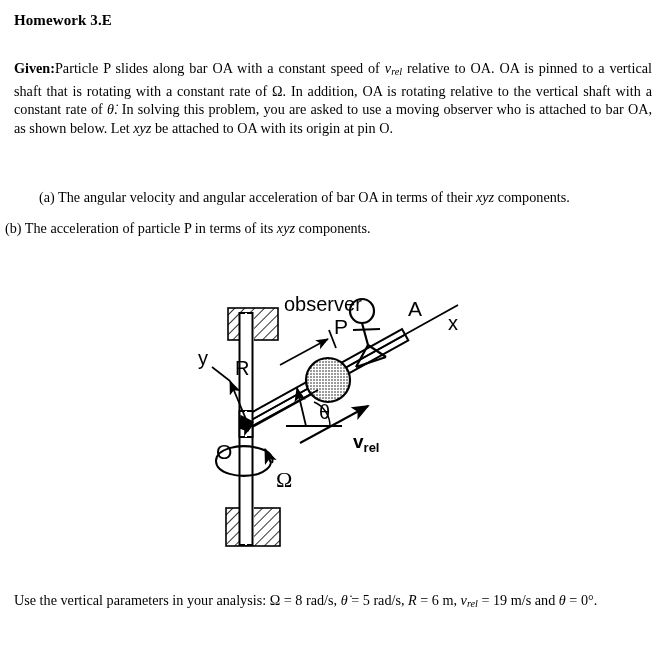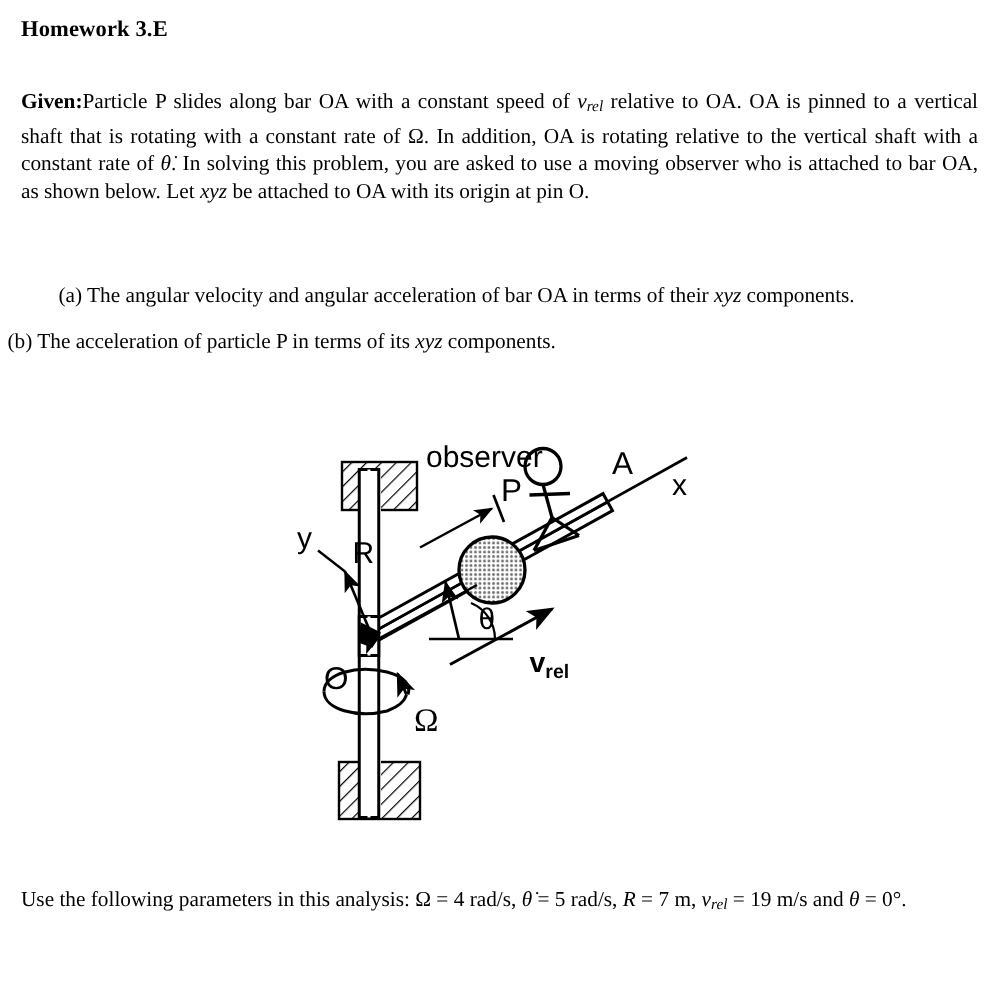--- a/index.html
+++ b/index.html
@@ -93,21 +93,21 @@
 
   <div class="para item-a">
     <span>(a)</span><span> The angular velocity and angular acceleration of bar OA in terms of their </span><i class="mi">xyz</i><span> components.</span>
   </div>
 
   <div class="para item-b">
     <span>(b)</span><span> The acceleration of particle P in terms of its </span><i class="mi">xyz</i><span> components.</span>
   </div>
 
   <div class="para params">
-    <span>Use the following parameters in this analysis: </span><span class="nw"><span>Ω</span><span> = 4 rad/s, </span></span><span class="nw"><i class="mi">θ̇</i><span> = 5 rad/s, </span></span><span class="nw"><i class="mi">R</i><span> = 7 m, </span></span><span class="nw"><i class="mi">v</i><i class="mi"><sub>rel</sub></i><span> = 19 m/s</span></span>
+    <span>Use the vertical parameters in your analysis: </span><span class="nw"><span>Ω</span><span> = 8 rad/s, </span></span><span class="nw"><i class="mi">θ̇</i><span> = 5 rad/s, </span></span><span class="nw"><i class="mi">R</i><span> = 6 m, </span></span><span class="nw"><i class="mi">v</i><i class="mi"><sub>rel</sub></i><span> = 19 m/s</span></span>
     <span>and </span><span class="nw"><i class="mi">θ</i><span> = 0°.</span></span>
   </div>
 
   <div class="figure">
     <svg width="300" height="285" viewBox="0 0 300 285" xmlns="http://www.w3.org/2000/svg">
       <defs>
         <pattern id="hatch" width="7" height="7" patternTransform="rotate(45)" patternUnits="userSpaceOnUse">
           <line x1="0" y1="0" x2="0" y2="7" stroke="#000000" stroke-width="1.6"></line>
         </pattern>
         <pattern id="stipple" width="3" height="3" patternUnits="userSpaceOnUse">

